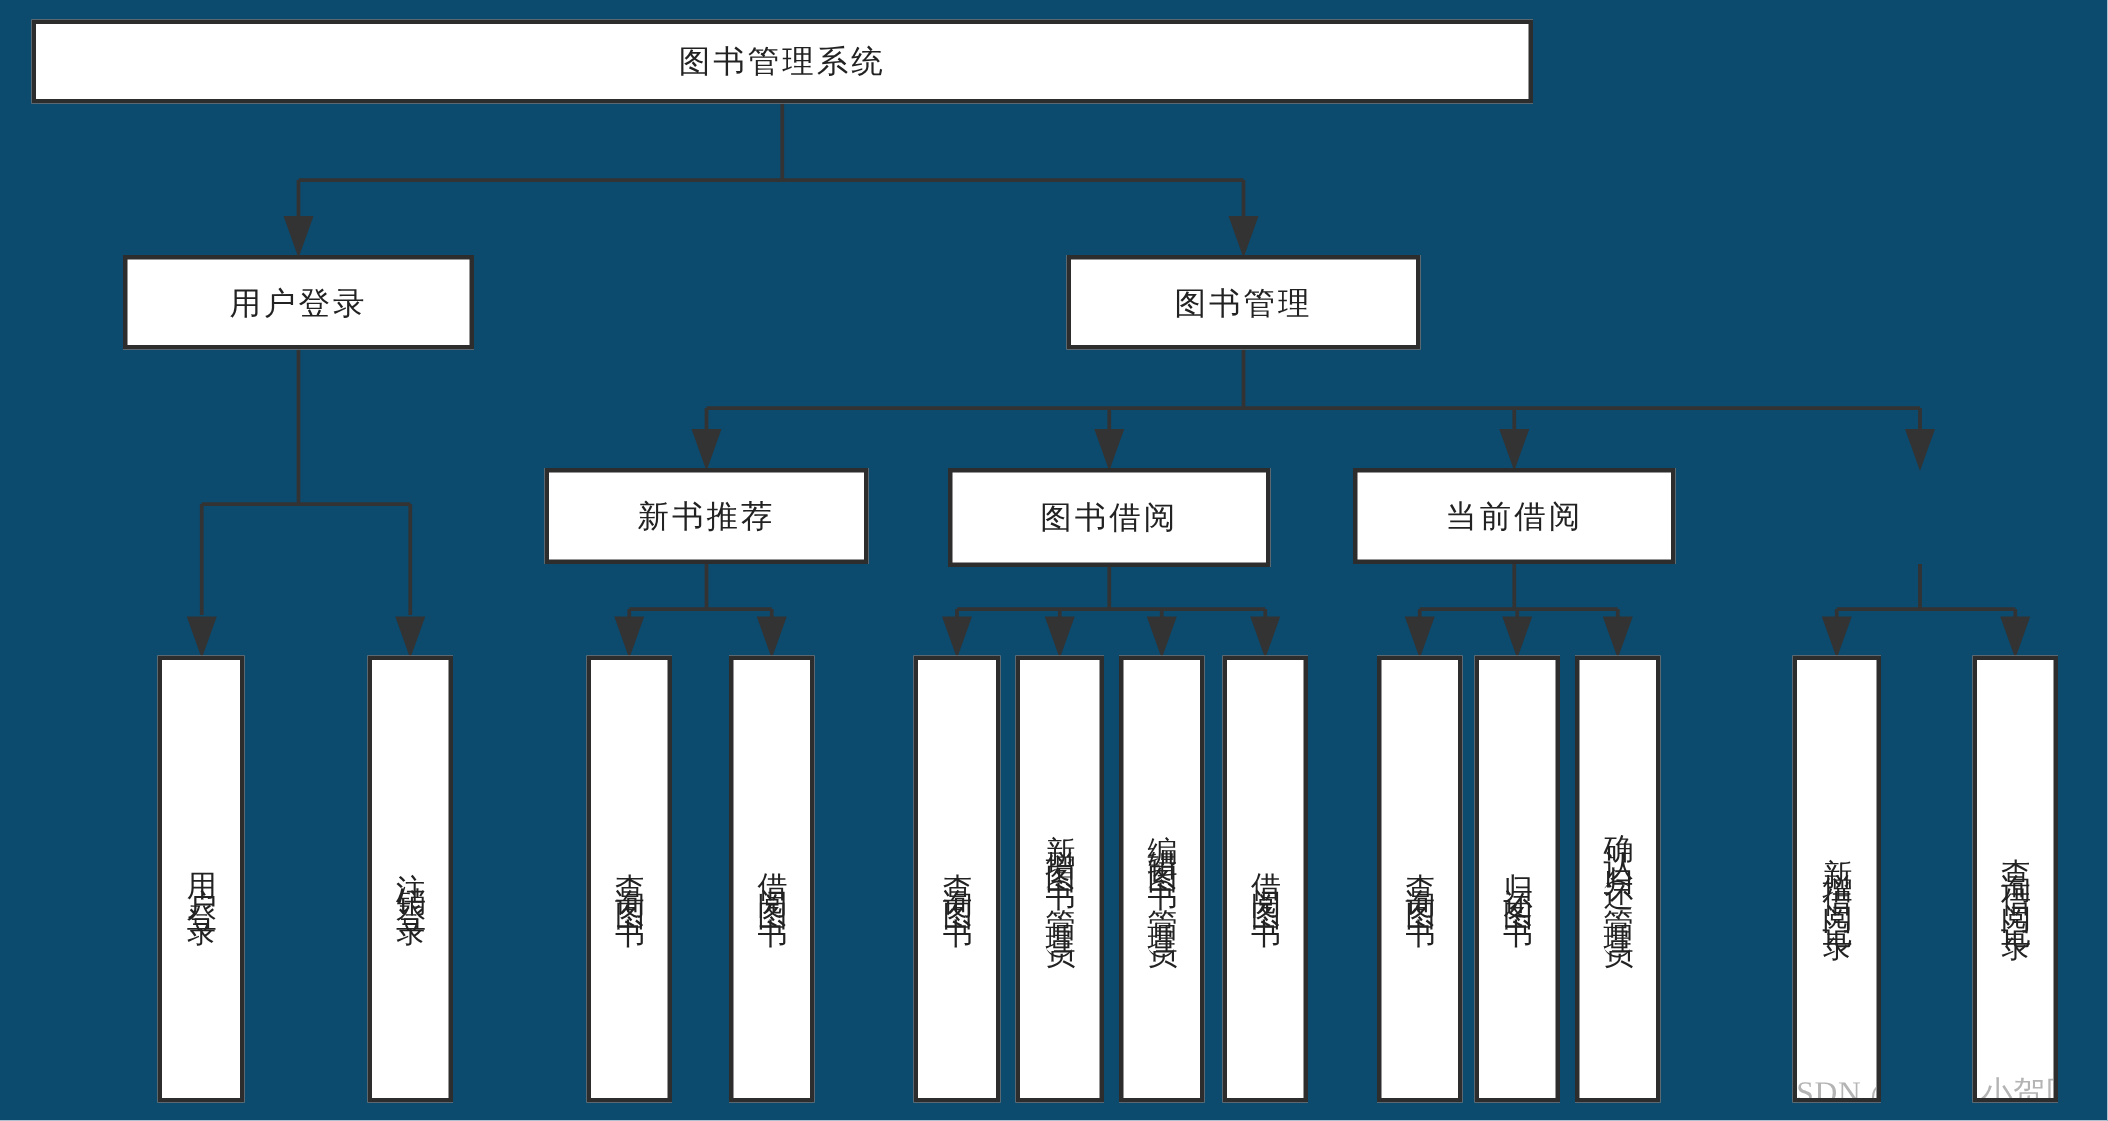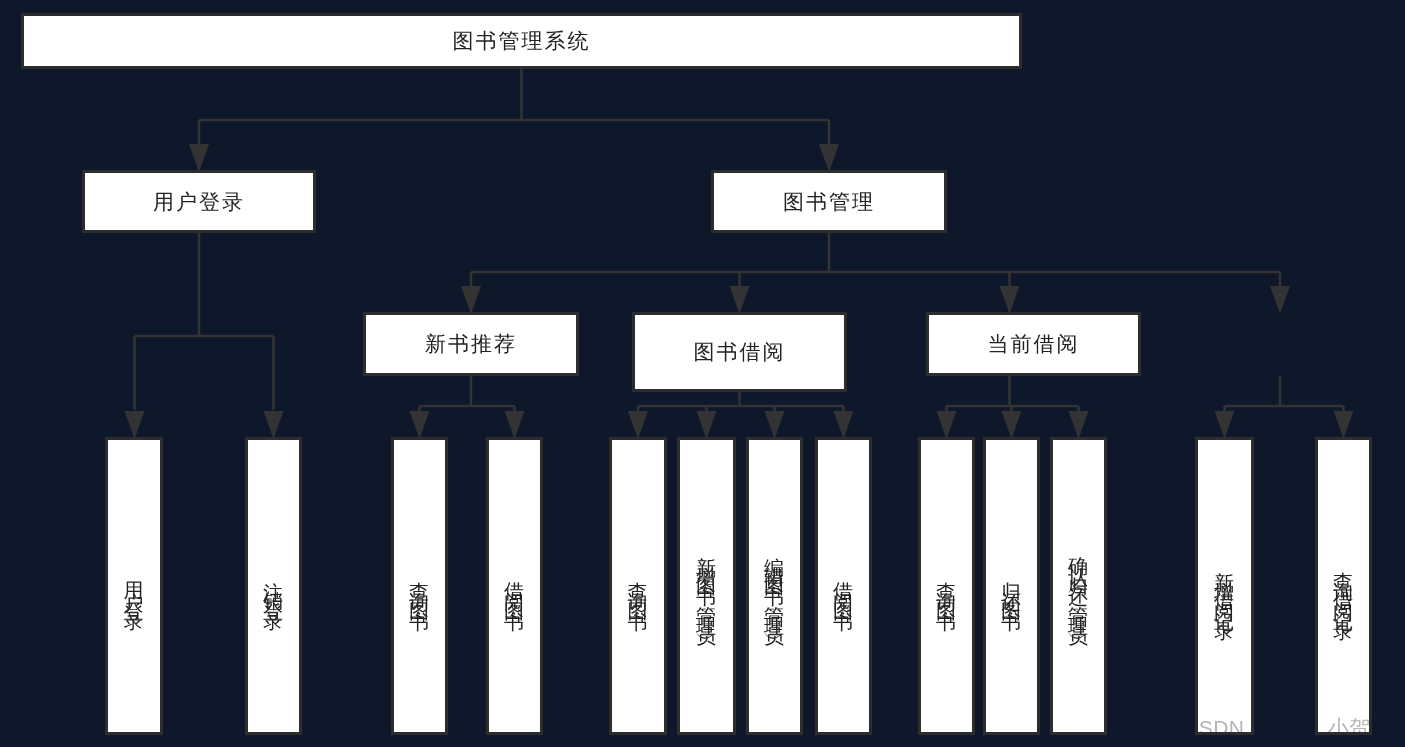--- a/index.html
+++ b/index.html
@@ -1,22 +1,22 @@
 <!DOCTYPE html>
 <html><head>
 <meta charset="utf-8">
 <style>
   html, body { margin: 0; padding: 0; background: #ffffff; }
   #stage {
     position: relative;
     width: 1405px;
     height: 747px;
-    background: #0f172a;
+    background: #0c4a6e;
     overflow: hidden;
-    font-family: Liberation Sans, sans-serif;
+    font-family: Liberation Serif, serif;
   }
   #wires {
     position: absolute;
     left: 0; top: 0;
     z-index: 1;
   }
   .node {
     position: absolute;
     box-sizing: border-box;
     background: #ffffff;
@@ -89,22 +89,22 @@
       <polygon points="1333.5,411 1353.5,411 1343.5,439"></polygon>
     </g>
   </svg>
 
   <div class="node" style="left:21px; top:13px; width:1001px; height:56px;">图书管理系统</div>
 
   <div class="node" style="left:82px; top:170px; width:234px; height:63px;">用户登录</div>
   <div class="node" style="left:363px; top:312px; width:216px; height:64px;">新书推荐</div>
 
   <div class="node" style="left:711px; top:170px; width:236px; height:63px;">图书管理</div>
-  <div class="node" style="left:632px; top:312px; width:215px; height:80px;">图书借阅</div>
-  <div class="node" style="left:902px; top:312px; width:215px; height:64px;margin-left:24px;">当前借阅</div>
+  <div class="node" style="left:632px; top:312px; width:215px; height:66px;">图书借阅</div>
+  <div class="node" style="left:902px; top:312px; width:215px; height:64px;">当前借阅</div>
 
   <div class="node leaf" style="left:105px; width:58px;">用户登录</div>
   <div class="node leaf" style="left:245px; width:57px;">注销登录</div>
 
   <div class="node leaf" style="left:391px; width:57px;">查询图书</div>
   <div class="node leaf" style="left:486px; width:57px;">借阅图书</div>
 
   <div class="node leaf" style="left:609px; width:58px;">查询图书</div>
   <div class="node leaf" style="left:677px; width:59px;">新增图书（管理员）</div>
   <div class="node leaf" style="left:746px; width:57px;">编辑图书（管理员）</div>

